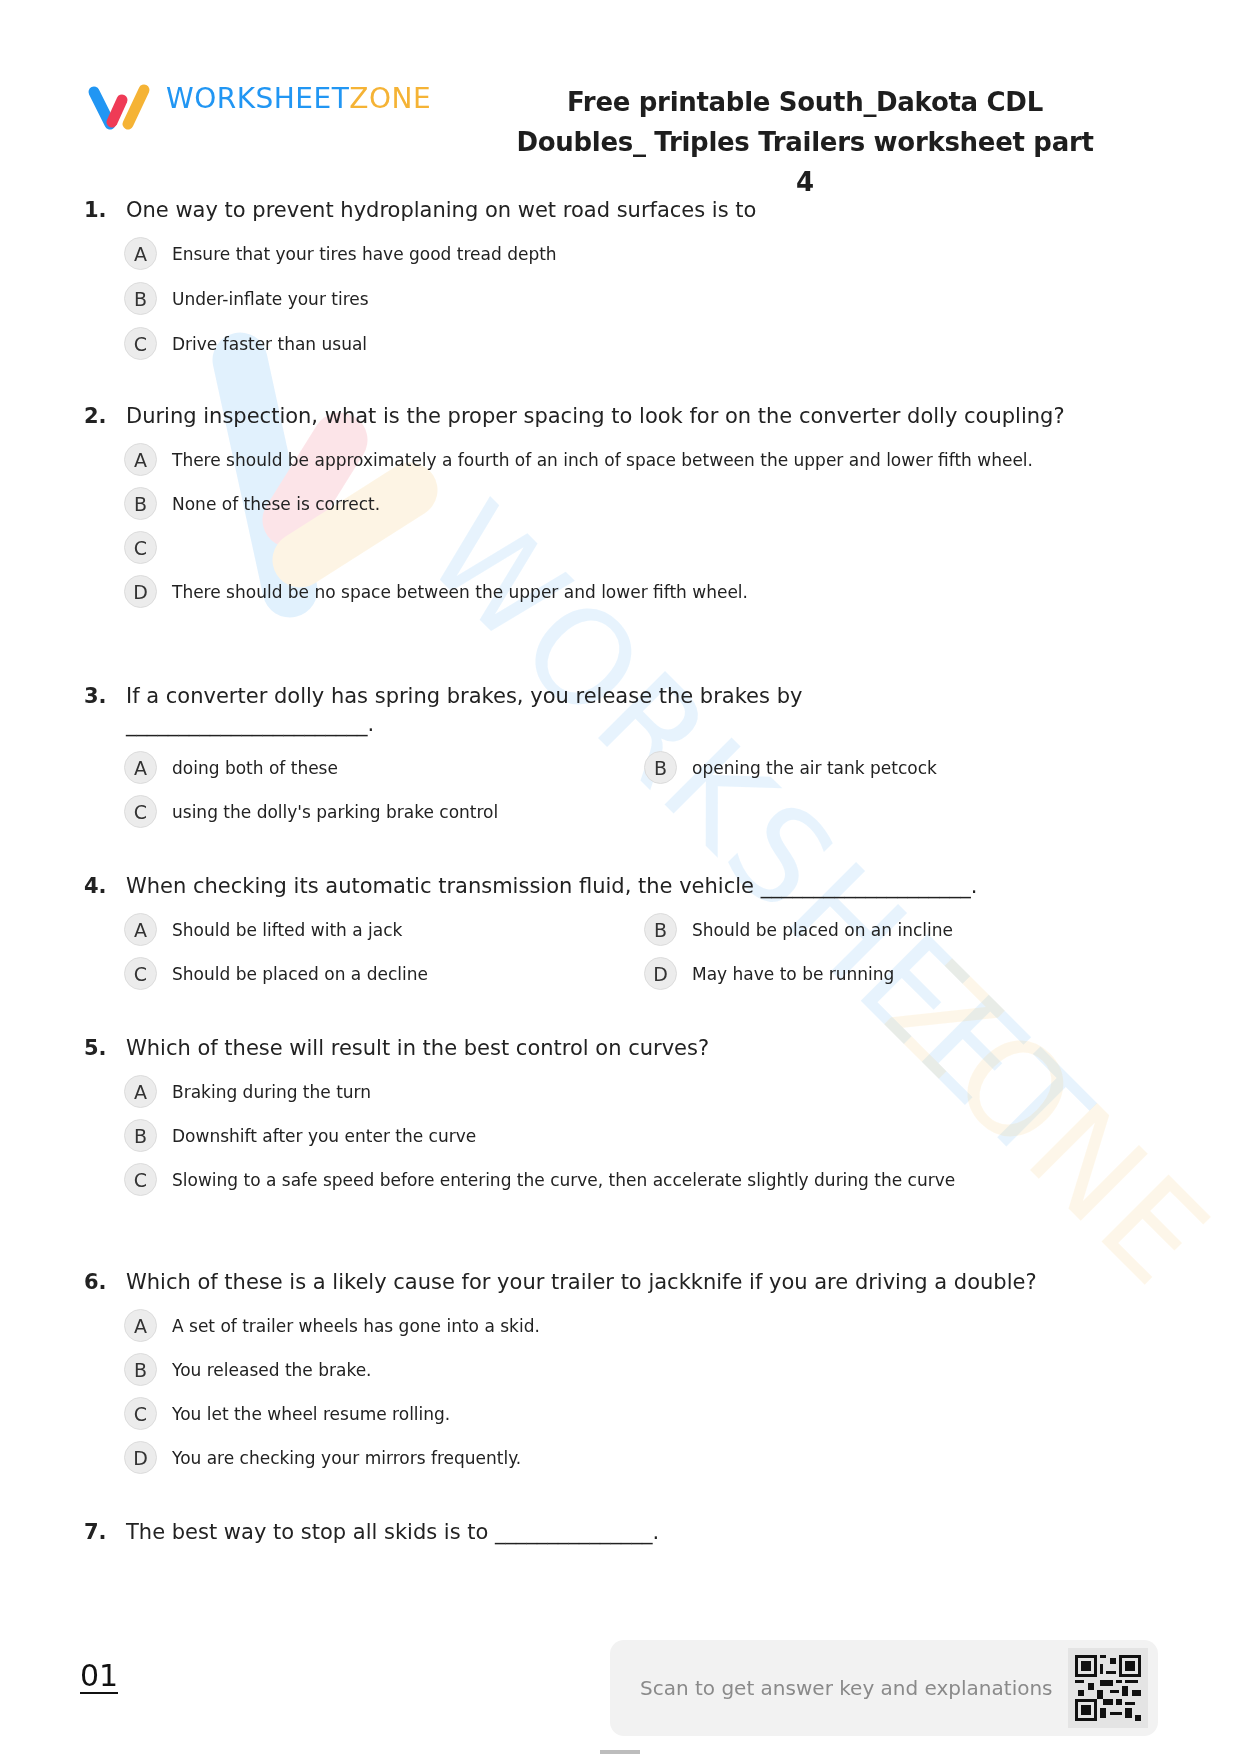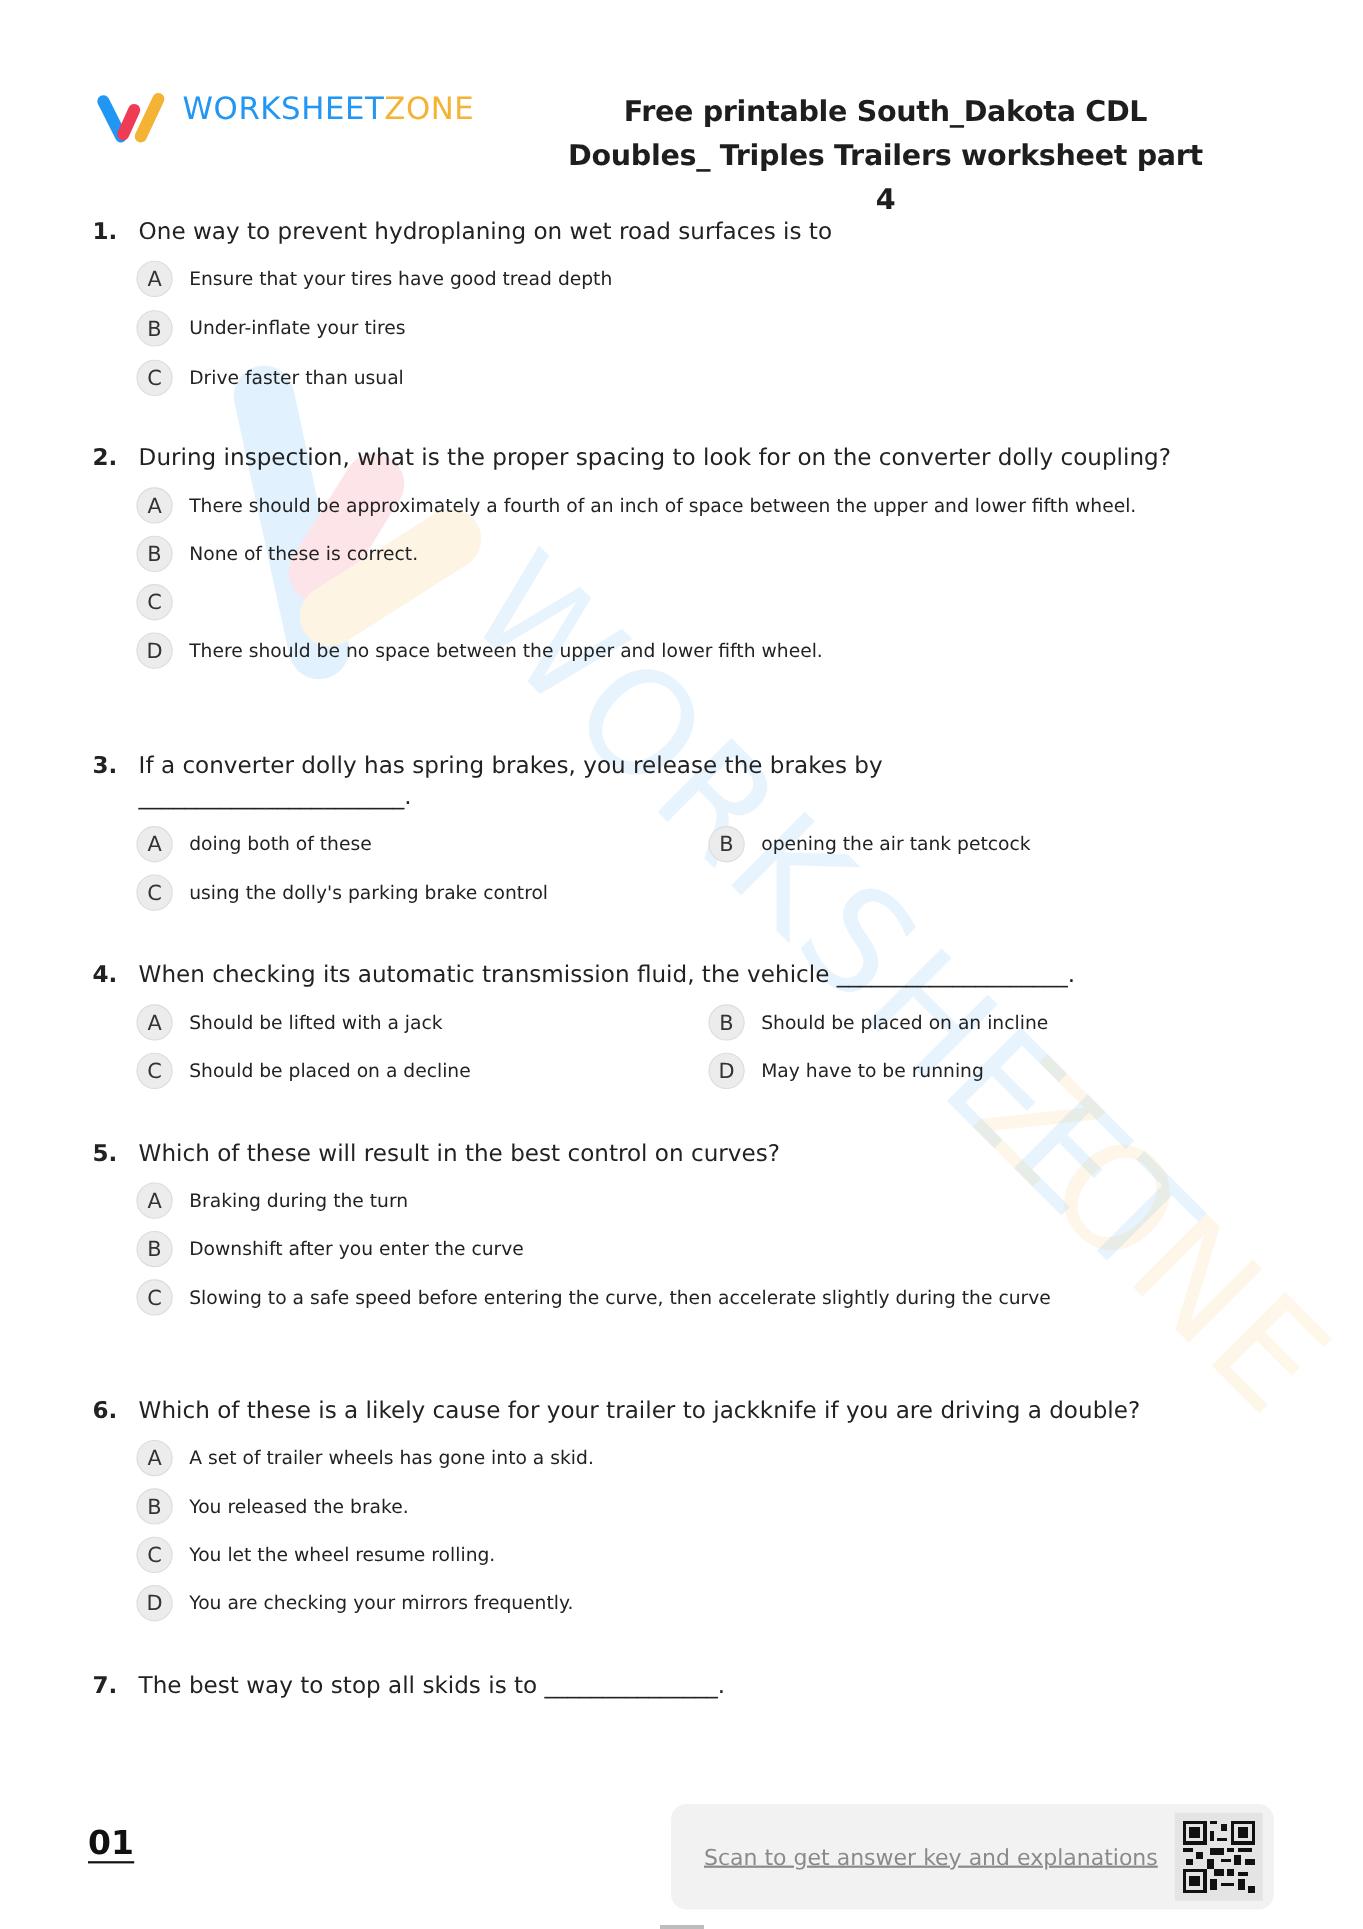--- a/index.html
+++ b/index.html
@@ -21,24 +21,24 @@
     .q { position: absolute; left: 84px; width: 1080px; }
     .q-head { display: flex; font-size: 21px; line-height: 28px; font-family: "DejaVu Sans", sans-serif; color: #222; }
     .q-num { width: 42px; font-weight: bold; flex: none; }
     .q-text { flex: 1; }
     .opts { margin-left: 40px; margin-top: 14px; display: flex; flex-wrap: wrap; }
     .opt { display: flex; align-items: flex-start; width: 100%; margin-bottom: 14px; }
     .opts.two .opt { width: 50%; }
     .letter { width: 33px; height: 33px; border-radius: 50%; background: #ececec; border: 1px solid #dcdcdc; display: flex; align-items: center; justify-content: center; font-size: 19px; color: #333; flex: none; margin-top: -3px; font-family: "DejaVu Sans", sans-serif; }
     .opt-text { margin-left: 15px; font-size: 17px; line-height: 29px; font-family: "DejaVu Sans", sans-serif; color: #222; }
 
-    .page-num { position: absolute; left: 80px; top: 1660px; font-size: 30px; font-weight: bold; color: #111; border-bottom: 2px solid #111; line-height: 32px; font-family: "DejaVu Sans", sans-serif; z-index: 1; }
+    .page-num { position: absolute; left: 80px; top: 1660px; font-size: 30px; font-weight: normal; color: #111; border-bottom: 2px solid #111; line-height: 32px; font-family: "DejaVu Sans", sans-serif; z-index: 1; }
 
     .scan-box { position: absolute; left: 610px; top: 1640px; width: 548px; height: 96px; background: #f2f2f2; border-radius: 14px; z-index: 1; display: flex; align-items: center; }
-    .scan-text { margin-left: 30px; font-size: 20px; color: #8a8a8a; font-family: "DejaVu Sans", sans-serif; flex: 1; text-decoration: underline; }
+    .scan-text { margin-left: 30px; font-size: 20px; color: #8a8a8a; font-family: "DejaVu Sans", sans-serif; flex: 1; }
     .qr { width: 80px; height: 80px; background: #e4e4e4; margin-right: 10px; display: flex; align-items: center; justify-content: center; }
 
     .bottom-bar { position: absolute; left: 600px; top: 1750px; width: 40px; height: 4px; background: #bdbdbd; }
   </style>
 </head>
 <body>
 
 <svg class="watermark" viewBox="0 0 1239 1754">
   <g opacity="0.13">
     <line x1="240" y1="360" x2="290" y2="590" stroke="#2196f3" stroke-width="55" stroke-linecap="round"></line>

